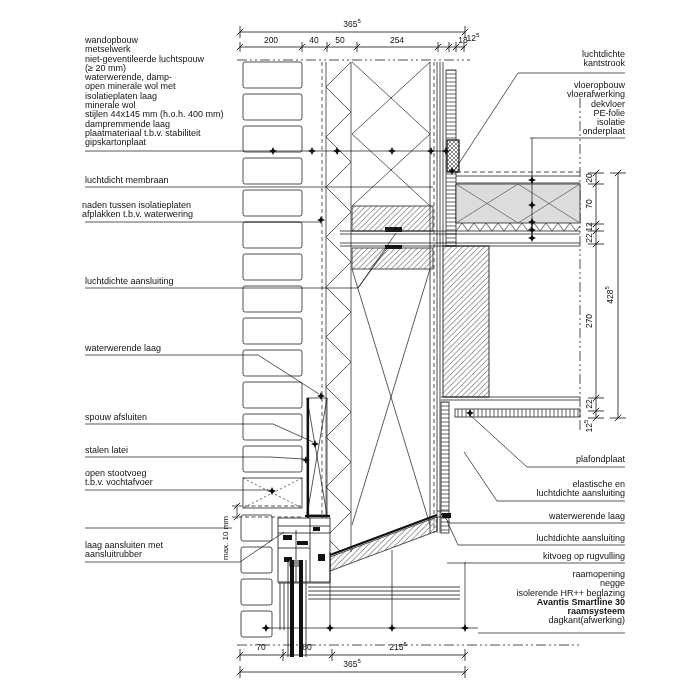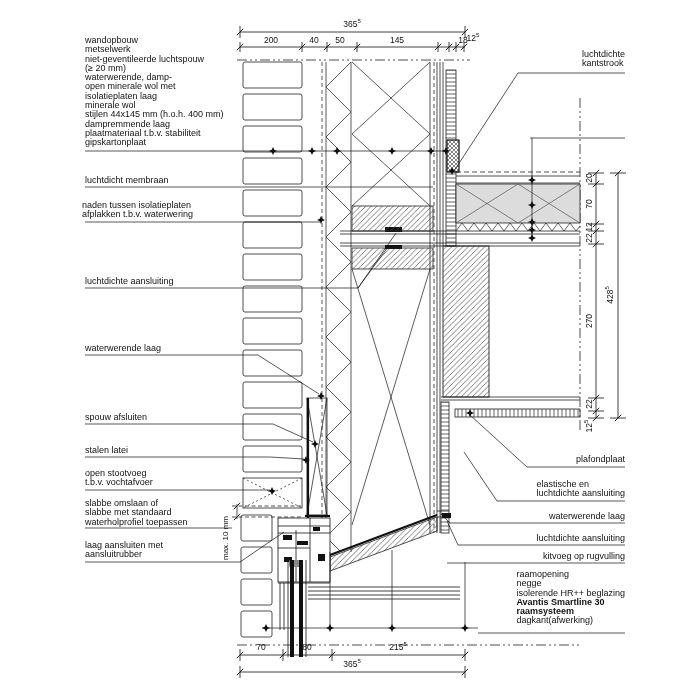--- a/index.html
+++ b/index.html
@@ -1,21 +1,21 @@
 <!DOCTYPE html>
 <html><head>
 <meta charset="utf-8">
 <style>
   html,body{margin:0;padding:0;background:#fff;}
   #stage{position:relative;width:700px;height:700px;background:#fff;overflow:hidden;
          font-family:"Liberation Sans",sans-serif;color:#111;}
   svg{position:absolute;left:0;top:0;}
   .lbl{position:absolute;font-size:9px;line-height:9.3px;color:#111;}
   .lbl span{display:block;white-space:nowrap;}
-  .R{}
+  .R{text-align:right;}
   .u{}
   .b{font-weight:bold;}
   .dim{position:absolute;font-size:8.5px;line-height:9px;white-space:nowrap;
        transform:translateX(-50%);color:#111;}
   .dim sup{font-size:6px;vertical-align:super;line-height:0;}
   .rot{transform:translate(-50%,-50%) rotate(-90deg);}
 </style>
 </head>
 <body>
 
@@ -278,34 +278,37 @@
 <div class="lbl" style="left:85px;top:413px">
       <span>spouw afsluiten</span>
     </div>
 <div class="lbl" style="left:85px;top:446px">
       <span>stalen latei</span>
     </div>
 <div class="lbl" style="left:85px;top:469px">
       <span>open stootvoeg</span>
       <span>t.b.v. vochtafvoer</span>
     </div>
-<div class="lbl" style="left:85px;top:499px">
-      <span>slabbe omslaan of</span>
-      <span>slabbe met standaard</span>
-      <span>waterholprofiel toepassen</span>
-    </div>
 <div class="lbl" style="left:85px;top:541px">
       <span>laag aansluiten met</span>
       <span>aansluitrubber</span>
     </div>
 
 <div class="lbl R" style="right:75px;top:50px">
       <span>luchtdichte</span>
       <span>kantstrook</span>
     </div>
+<div class="lbl R" style="right:75px;top:81px">
+  <span class="u">vloeropbouw</span>
+  <span>vloerafwerking</span>
+  <span>dekvloer</span>
+  <span>PE-folie</span>
+  <span>isolatie</span>
+  <span>onderplaat</span>
+</div>
 <div class="lbl R" style="right:75px;top:455px">
       <span>plafondplaat</span>
     </div>
 <div class="lbl R" style="right:75px;top:480px">
       <span>elastische en</span>
       <span>luchtdichte aansluiting</span>
     </div>
 <div class="lbl R" style="right:75px;top:512px">
       <span>waterwerende laag</span>
     </div>
@@ -321,21 +324,21 @@
   <span>isolerende HR++ beglazing</span>
   <span class="b">Avantis Smartline 30</span>
   <span class="b">raamsysteem</span>
   <span>dagkant(afwerking)</span>
 </div>
 
 <div class="dim" style="left:352px;top:20px"><span>365</span><sup>5</sup></div>
 <div class="dim" style="left:271px;top:36px"><span>200</span><sup></sup></div>
 <div class="dim" style="left:314px;top:36px"><span>40</span><sup></sup></div>
 <div class="dim" style="left:340px;top:36px"><span>50</span><sup></sup></div>
-<div class="dim" style="left:397px;top:36px"><span>145</span><sup></sup></div>
+<div class="dim" style="left:397px;top:36px"><span>254</span><sup></sup></div>
 <div class="dim" style="left:463px;top:36px"><span>18</span><sup></sup></div>
 <div class="dim" style="left:473px;top:34px"><span>12</span><sup>5</sup></div>
 
 <div class="dim" style="left:261px;top:643px"><span>70</span><sup></sup></div>
 <div class="dim" style="left:307px;top:643px"><span>80</span><sup></sup></div>
 <div class="dim" style="left:398px;top:643px"><span>215</span><sup>5</sup></div>
 <div class="dim" style="left:352px;top:660px"><span>365</span><sup>5</sup></div>
 
 <div class="dim rot" style="left:589px;top:178px"><span>20</span><sup></sup></div>
 <div class="dim rot" style="left:589px;top:204px"><span>70</span><sup></sup></div>

